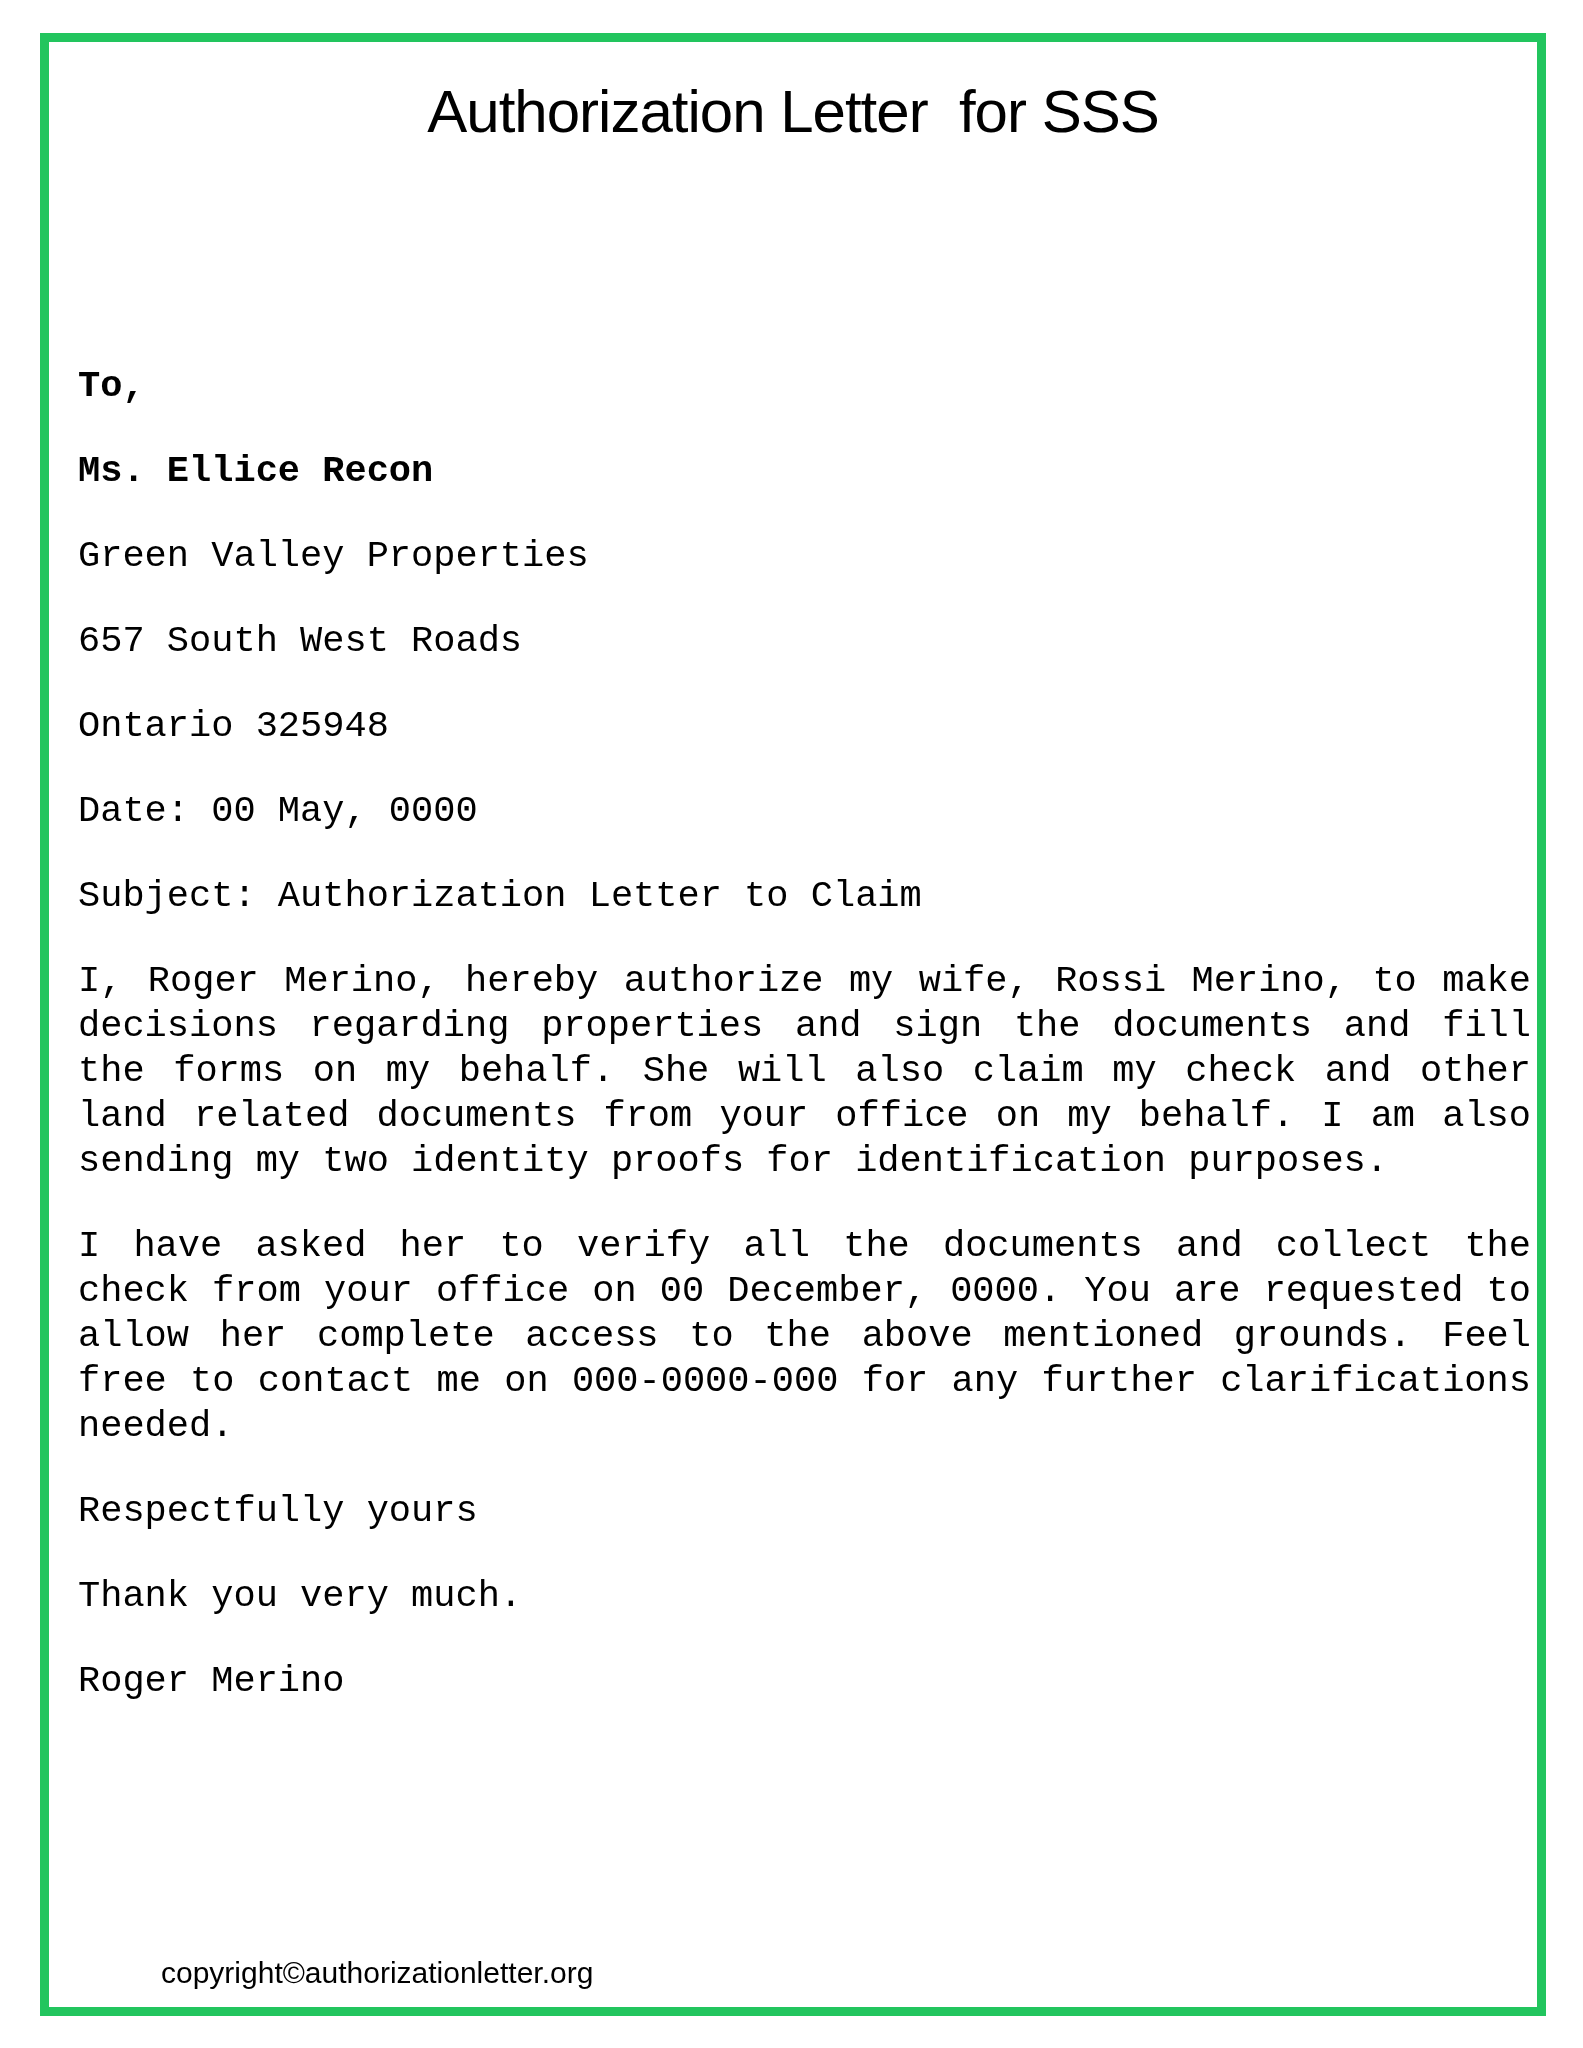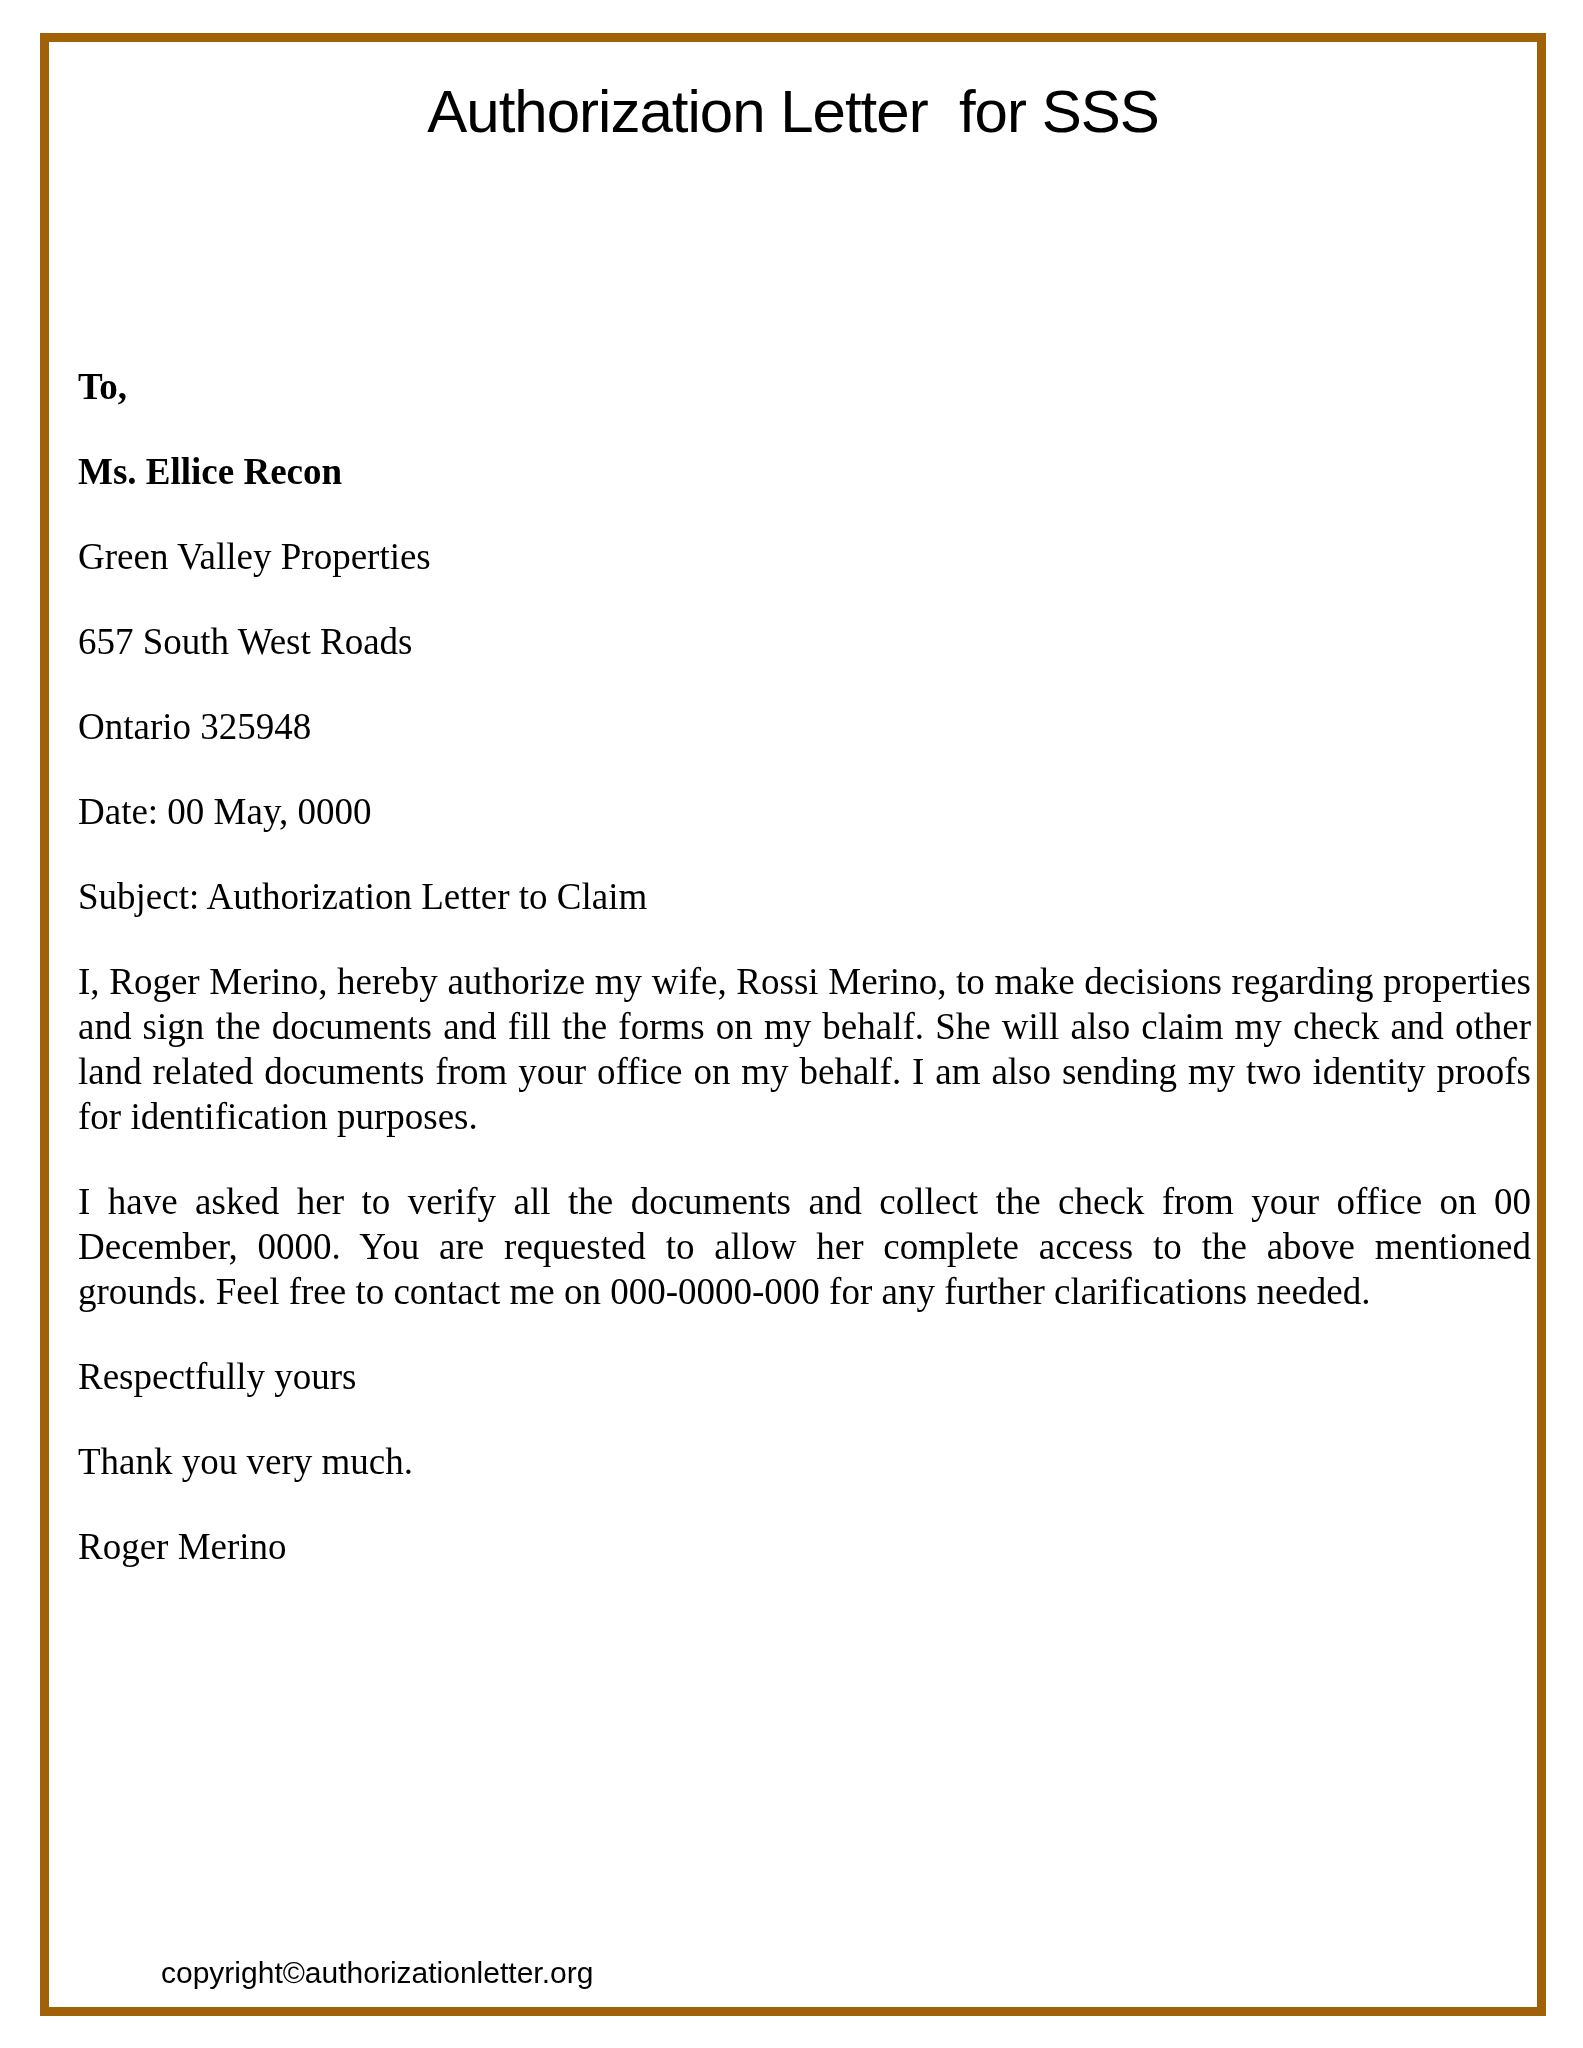--- a/index.html
+++ b/index.html
@@ -9,38 +9,38 @@
     height: 2048px;
     background: #ffffff;
     overflow: hidden;
   }
   .frame {
     position: absolute;
     left: 40px;
     top: 33px;
     width: 1506px;
     height: 1983px;
-    border: 9px solid #a16207;
+    border: 9px solid #22c55e;
     box-sizing: border-box;
     background: #ffffff;
   }
   .doc-title {
     margin: 34px 8px 0 8px;
     text-align: center;
     font-family: "Liberation Sans", sans-serif;
     font-size: 60px;
     line-height: 72px;
     font-weight: 400;
     color: #000000;
     white-space: pre-wrap;
     letter-spacing: -1px;
   }
   .letter {
     margin: 216px 6px 0 29px;
-    font-family: Liberation Serif, serif;
+    font-family: Liberation Mono, monospace;
     font-size: 37px;
     line-height: 45px;
     color: #000000;
   }
   .letter p { margin: 0 0 40px 0; }
   .letter p.justified { text-align: justify; }
   .bold { font-weight: bold; }
   .doc-footer {
     position: absolute;
     left: 112px;

